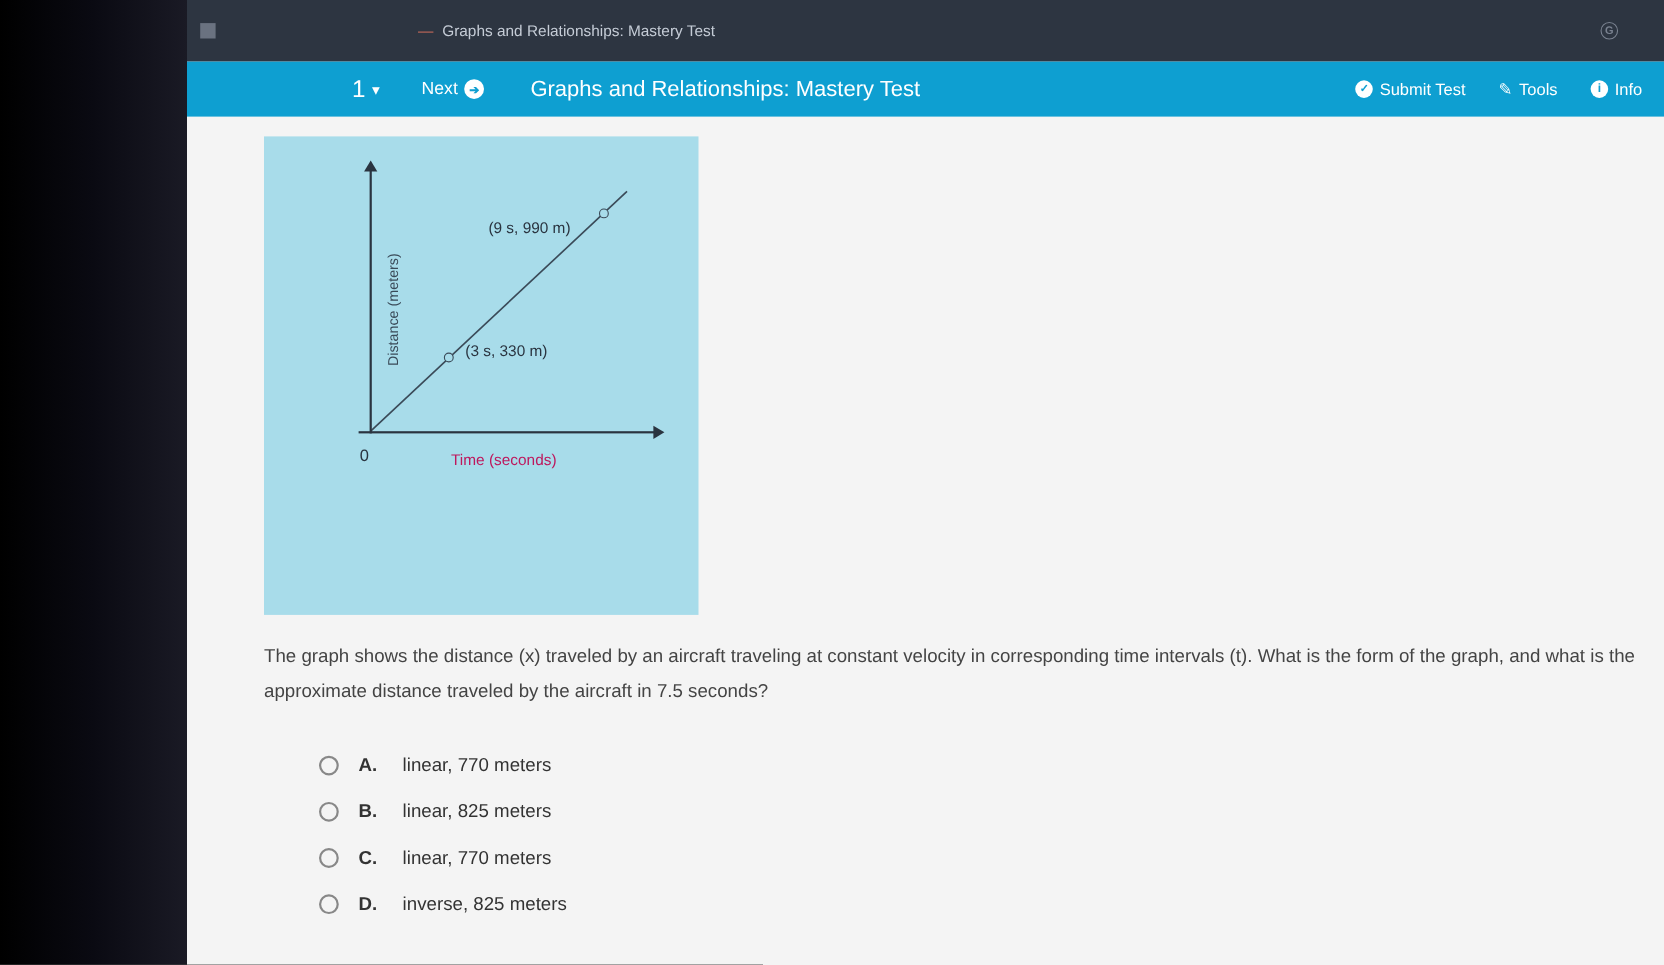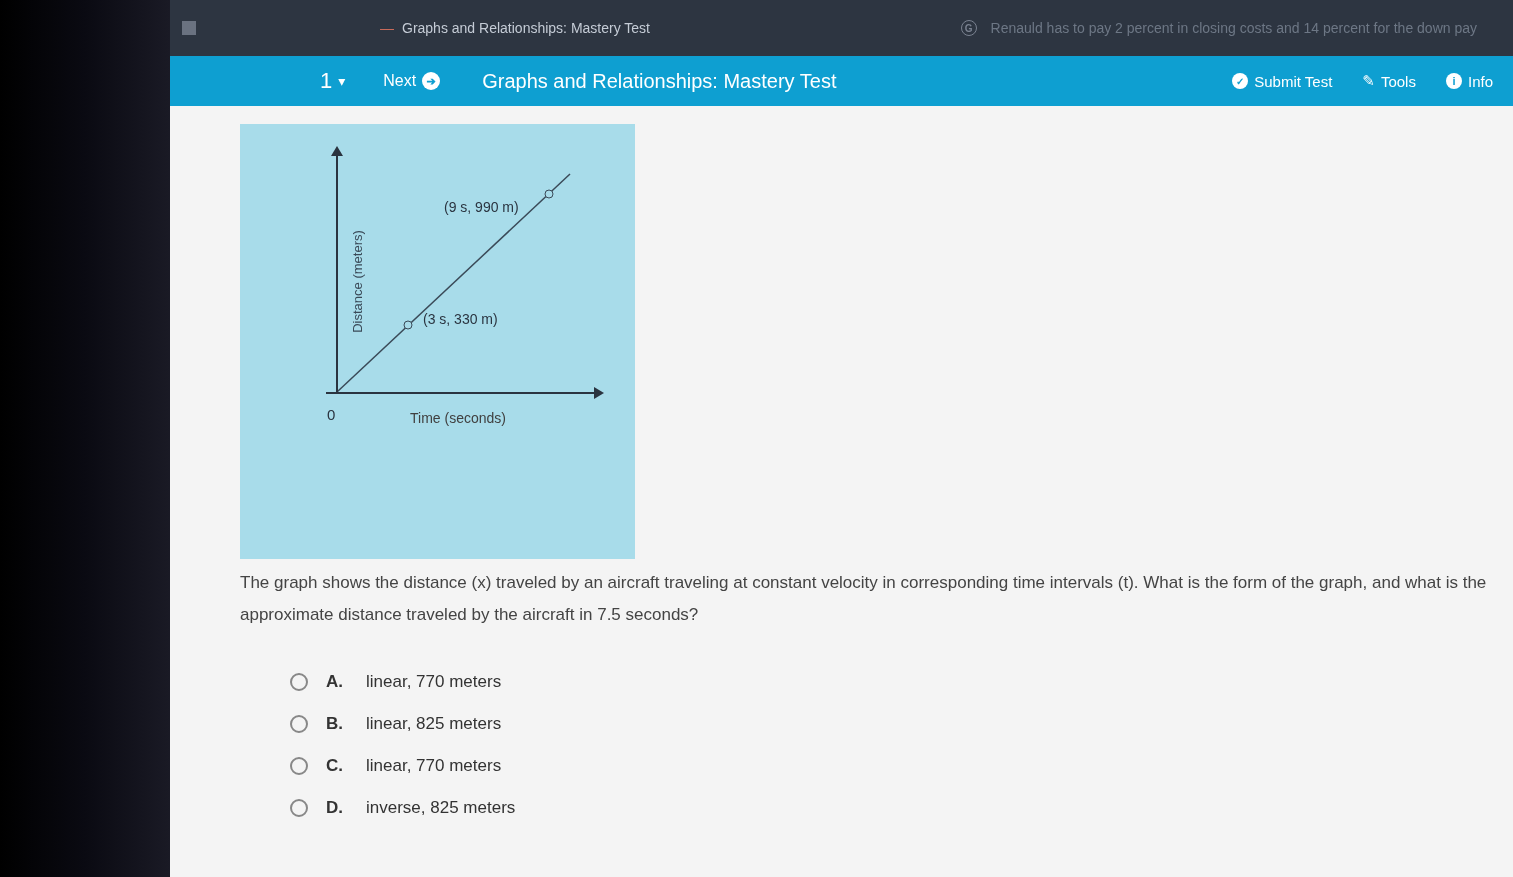--- a/index.html
+++ b/index.html
@@ -212,31 +212,31 @@
       transform: rotate(-90deg);
       transform-origin: center;
       font-size: 13px;
       color: #3a4a58;
     }
     .x-label {
       position: absolute;
       left: 130px;
       top: 266px;
       font-size: 14px;
-      color: #404040;
+      color: #be185d;
     }
     .origin-label {
       position: absolute;
       left: 47px;
       top: 262px;
       font-size: 15px;
       color: #2a3440;
     }
     .question-text {
-      margin-top: 8px;
+      margin-top: 22px;
       font-size: 17px;
       color: #444;
       line-height: 1.9;
       max-width: 1250px;
     }
     .answers {
       margin-top: 40px;
       padding-left: 50px;
     }
     .answer-row {
@@ -279,21 +279,20 @@
 <div class="screen">
 
   <div class="browser-tabs">
     <div class="tab-icon-box"></div>
     <div class="tab-item active">
       <span style="color:#c86a5a;">—</span>
       <span>Graphs and Relationships: Mastery Test</span>
     </div>
     <div class="tab-item" style="margin-left:auto;color:#6d7785;">
       <span class="tab-g-icon">G</span>
-      <span>Renauld has to pay 2 percent in closing costs and 14 percent for the down pay</span>
     </div>
   </div>
 
   <div class="toolbar">
     <div class="question-nav">
       <span>1</span>
       <span class="chev-down">▾</span>
     </div>
     <div class="next-btn">
       <span>Next</span>

